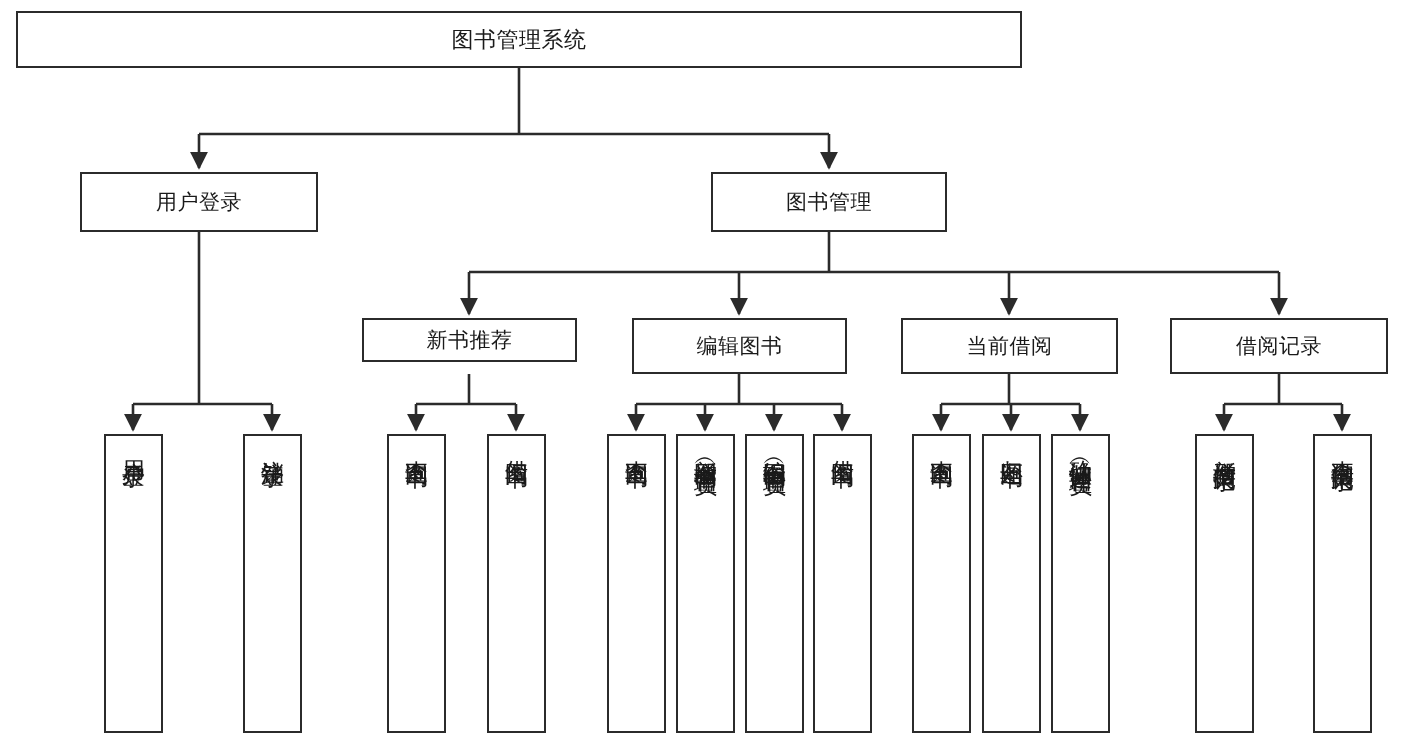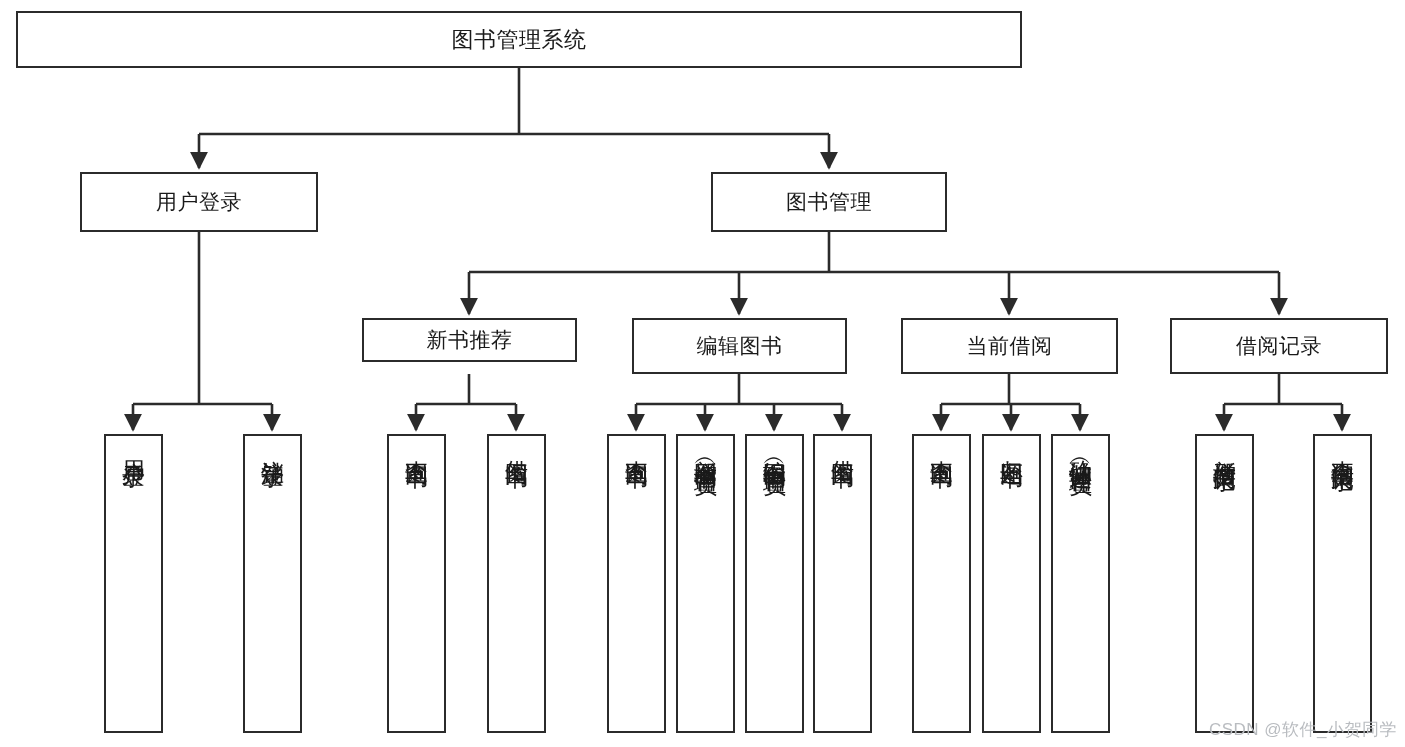--- a/index.html
+++ b/index.html
@@ -189,15 +189,14 @@
   <div class="node vert" style="left:1051px; top:434px; width:59px; height:299px;">
     <span class="label">确认归还（管理员）</span>
   </div>
   <div class="node vert" style="left:1195px; top:434px; width:59px; height:299px;">
     <span class="label">新增借阅记录</span>
   </div>
   <div class="node vert" style="left:1313px; top:434px; width:59px; height:299px;">
     <span class="label">查询借阅记录</span>
   </div>
 
-  <div class="watermark">CSDN @软件_小贺同学</div>
 
 </div>
 
 </body></html>

